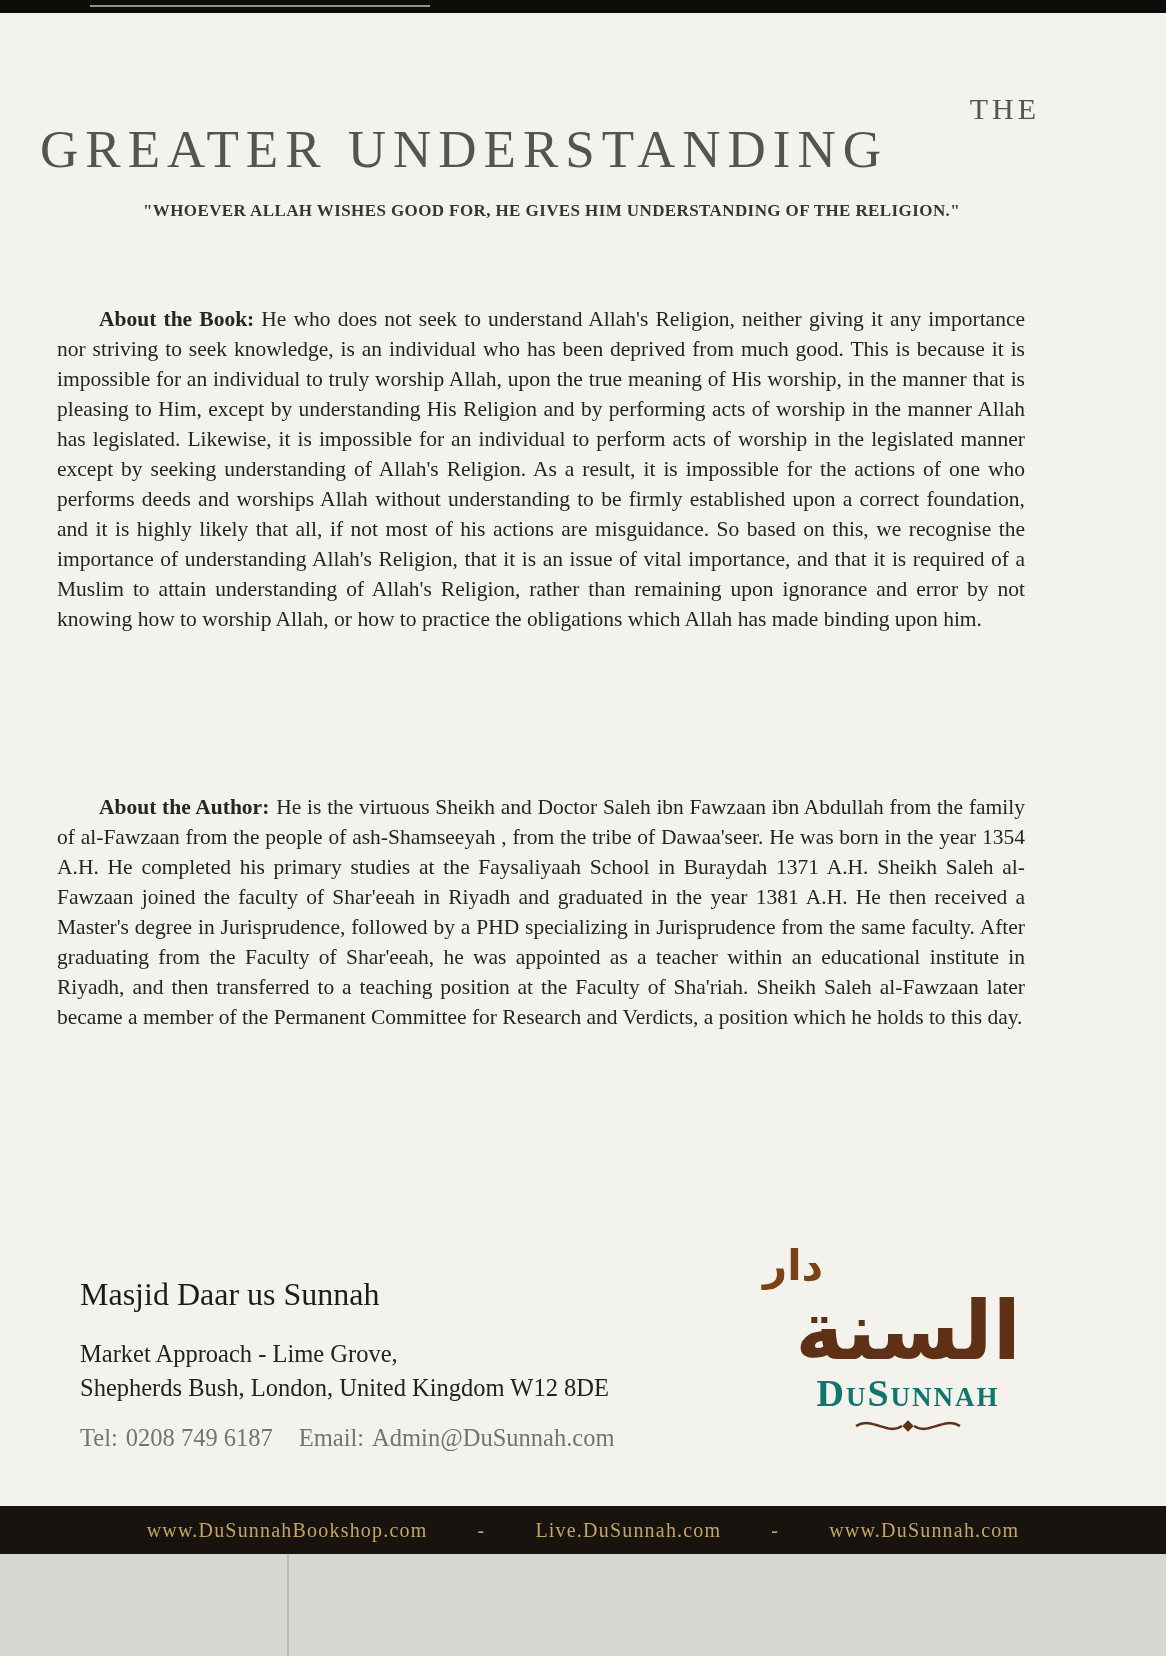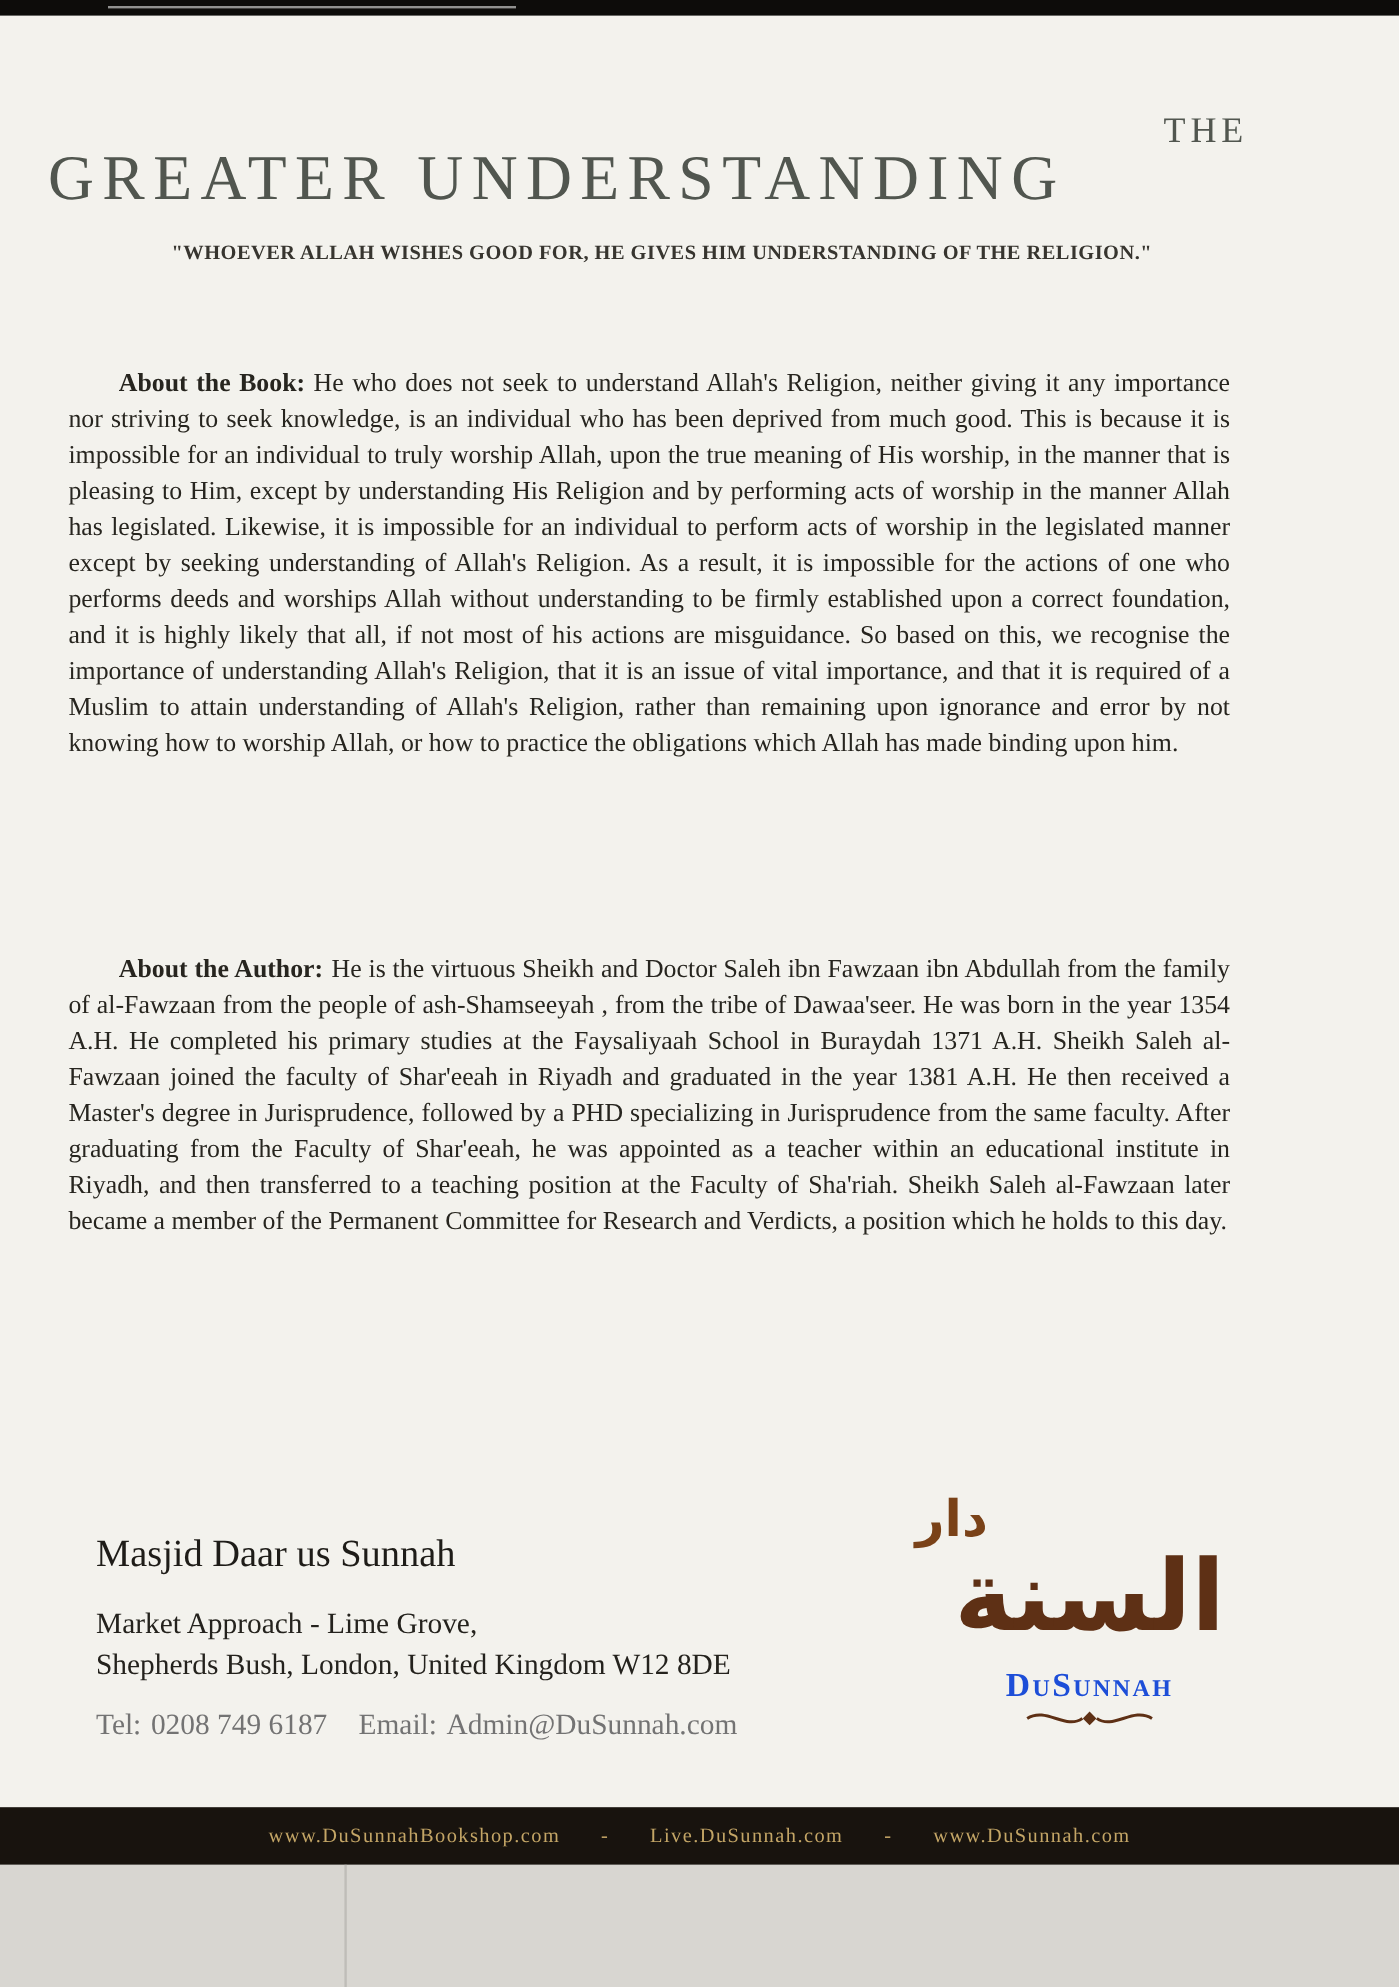--- a/index.html
+++ b/index.html
@@ -76,35 +76,35 @@
   }
   .logo-dar {
     display:block; text-align:left; padding-right:14px;
     font-size:42px; color:#7a4218;
   }
   .logo-sunnah {
     display:block;
     font-size:82px;
   }
   .logo-name {
-    margin-top:16px;
-    font-size:28px; font-weight:bold;
+    margin-top:0;
+    font-size:38px; font-weight:bold;
     font-variant:small-caps;
     letter-spacing:2px;
-    color:#1d4ed8;
+    color:#0f766e;
     line-height:1.05;
   }
   .logo-flourish { margin-top:2px; }
 
   .footer-bar {
     position:absolute; left:0; right:0; top:1506px; height:48px;
     background:#18130e;
     display:flex; align-items:center; justify-content:center;
-    gap:34px;
-    font-size:17px; letter-spacing:1.2px;
+    gap:50px;
+    font-size:20px; letter-spacing:1.2px;
     color:#c3a566;
   }
   .bottom-strip {
     position:absolute; left:0; right:0; top:1554px; height:102px;
     background:#d8d6d1;
   }
   .scan-line {
     position:absolute; left:287px; top:1554px; width:2px; height:102px;
     background:#bfbdb8;
   }

